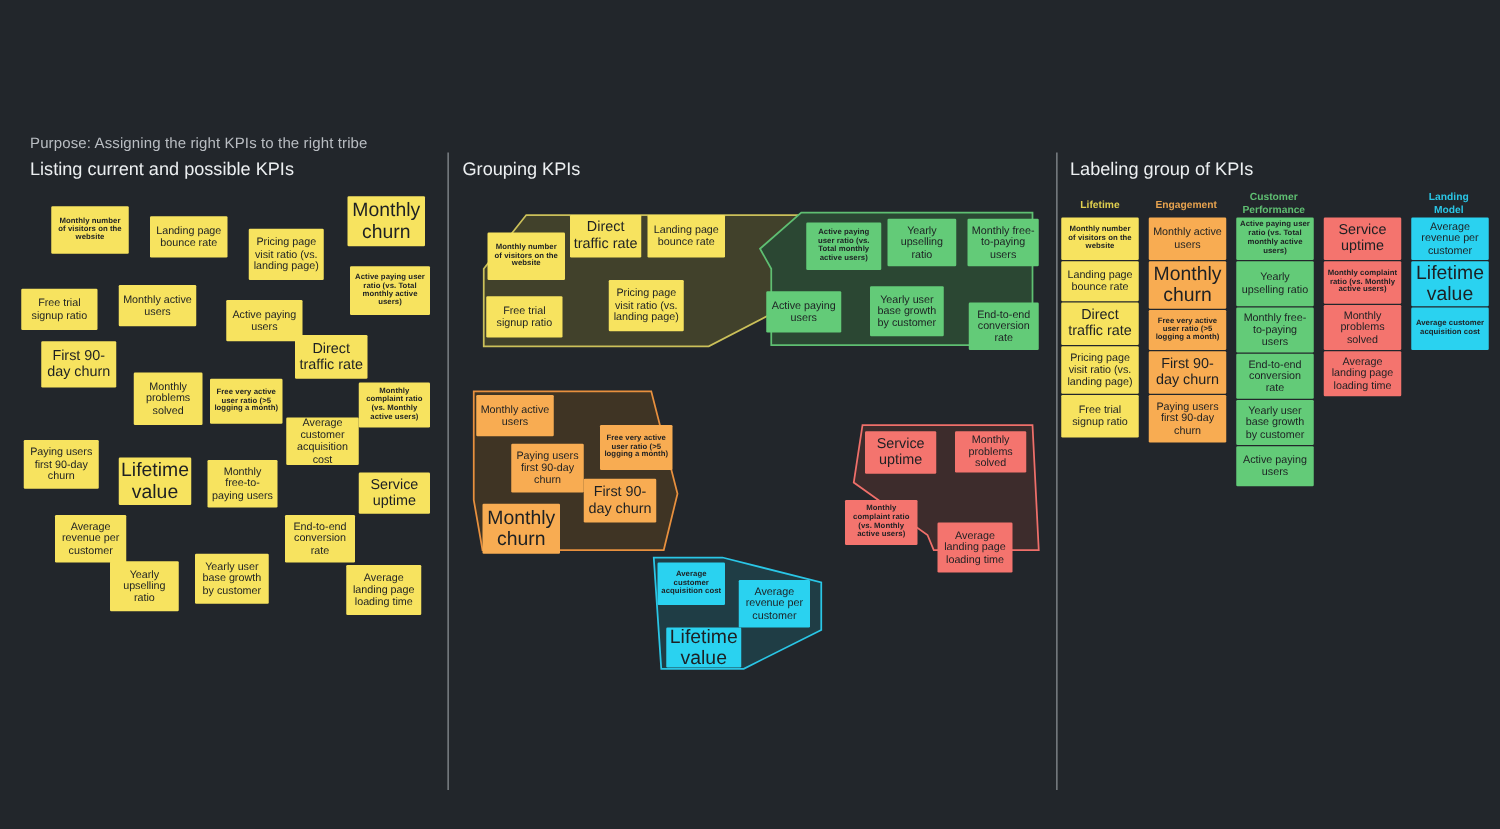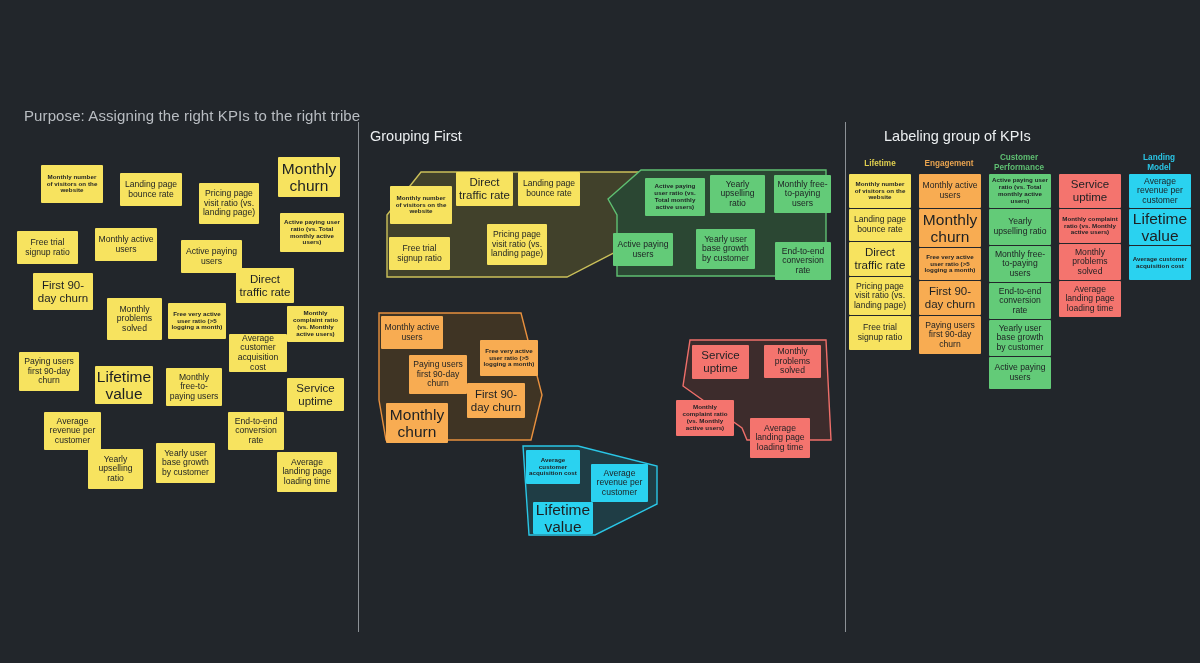--- a/index.html
+++ b/index.html
@@ -6,21 +6,21 @@
   html, body {
     width: 1200px; height: 663px;
     background: #22262b;
     font-family: "Liberation Sans", sans-serif;
     overflow: hidden;
   }
   #board { position: relative; width: 1200px; height: 663px; }
 
   .purpose {
     position: absolute; left: 24px; top: 107px;
-    font-size: 15px; color: #b9bdc2; letter-spacing: .1px;
+    font-size: 12px; color: #b9bdc2; letter-spacing: .1px;
   }
   .col-title {
     position: absolute; font-size: 14.5px; color: #eceff1;
     font-weight: 400; white-space: nowrap;
   }
   .divider {
     position: absolute; width: 1px; background: #8c9196;
     top: 122px; height: 510px;
   }
   #div1 { left: 358px; }
@@ -77,22 +77,23 @@
     <polygon points="690,340 826,340 831,440 747,440 742,428 683,386" fill="#3d2c2c" stroke="#ef6f6a" stroke-width="1.4"></polygon>
 
     <polygon points="523,446 578,446 657,466 657,504 595,535 529,535" fill="#1f3d45" stroke="#2ac6e6" stroke-width="1.4"></polygon>
   </svg>
 
   <div class="purpose">Purpose: Assigning the right KPIs to the right tribe</div>
 
   <div class="divider" id="div1"></div>
   <div class="divider" id="div2"></div>
 
-  <div class="col-title" style="left:370px; top:128px;">Grouping First</div>
-  <div class="col-title" style="left:856px; top:128px;margin-left:28px;">Labeling group of KPIs</div>
+  <div class="col-title" style="left:24px;  top:128px;">Listing current and possible KPIs</div>
+  <div class="col-title" style="left:370px; top:128px;">Grouping KPIs</div>
+  <div class="col-title" style="left:856px; top:128px;">Labeling group of KPIs</div>
 
   <div class="note y t-xs" style="left:41px;  top:165px;  width:62px; height:38px;">Monthly number of visitors on the website</div>
   <div class="note y t-sm" style="left:120px; top:173px;  width:62px; height:33px;">Landing page bounce rate</div>
   <div class="note y t-sm" style="left:199px; top:183px;  width:60px; height:41px;">Pricing page visit ratio (vs. landing page)</div>
   <div class="note y t-lg" style="left:278px; top:157px;  width:62px; height:40px;">Monthly churn</div>
   <div class="note y t-xs" style="left:280px; top:213px;  width:64px; height:39px;">Active paying user ratio (vs. Total monthly active users)</div>
 
   <div class="note y t-sm" style="left:17px;  top:231px;  width:61px; height:33px;">Free trial signup ratio</div>
   <div class="note y t-sm" style="left:95px;  top:228px;  width:62px; height:33px;">Monthly active users</div>
   <div class="note y t-sm" style="left:181px; top:240px;  width:61px; height:33px;">Active paying users</div>

